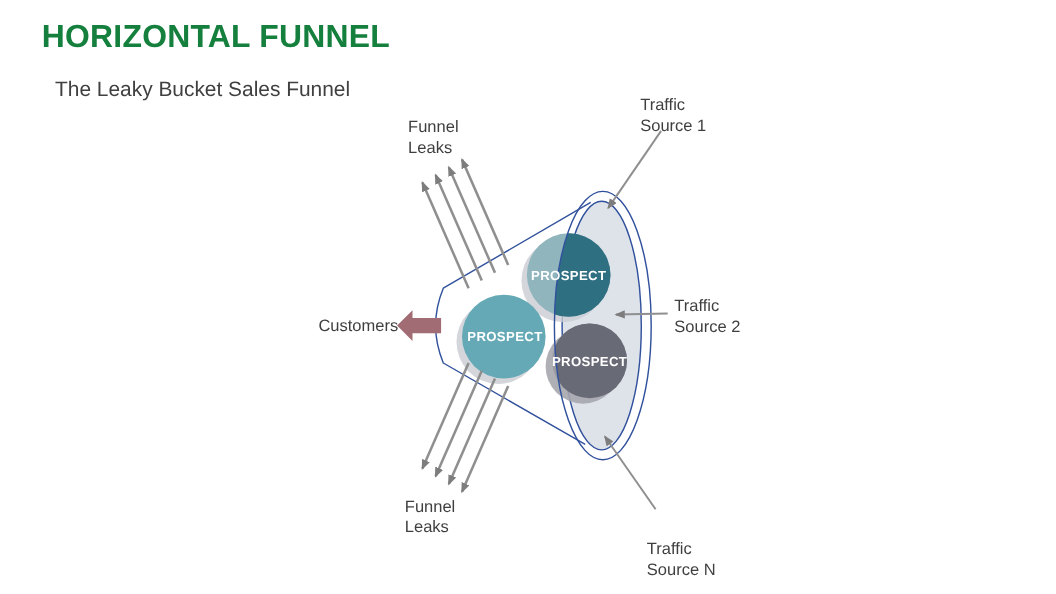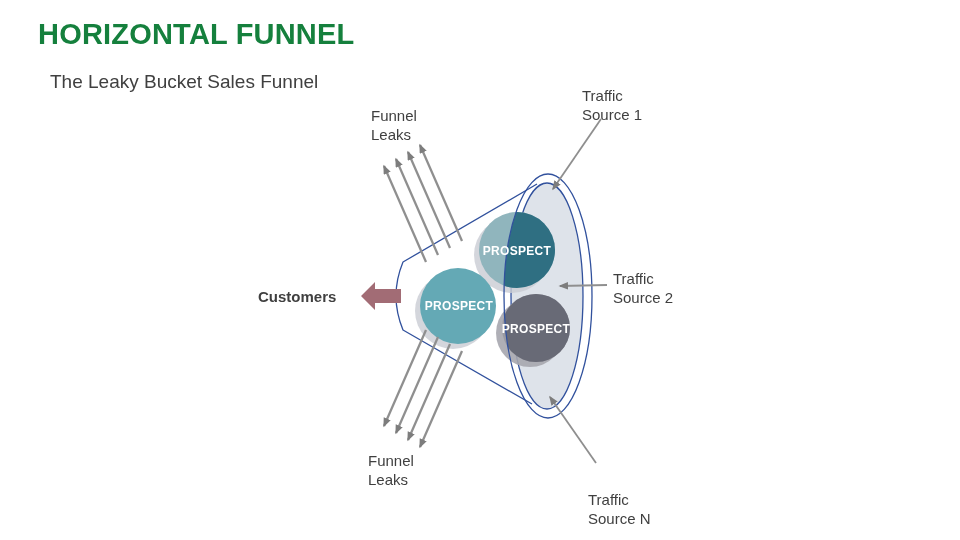--- a/index.html
+++ b/index.html
@@ -17,21 +17,21 @@
   }
   .diagram-svg{position:absolute;left:0;top:0;width:960px;height:540px;}
   .label{
     position:absolute;font-size:15px;line-height:1.26;color:#3f3f3f;
   }
   .lbl-funnel-leaks-top{left:371px;top:107px;width:52px;}
   .lbl-funnel-leaks-bottom{left:368px;top:452px;width:52px;}
   .lbl-traffic-1{left:582px;top:87px;width:66px;}
   .lbl-traffic-2{left:613px;top:270px;width:66px;}
   .lbl-traffic-n{left:588px;top:469px;width:72px;margin-top:22px;}
-  .lbl-customers{left:258px;top:288px;width:104px;text-align:left;font-weight:bold;font-size:15px;}
+  .lbl-customers{left:258px;top:288px;width:104px;text-align:right;font-weight:normal;font-size:15px;}
   .prospect{
     position:absolute;transform:translate(-50%,-50%);
     color:#ffffff;font-size:12px;font-weight:bold;letter-spacing:0.3px;white-space:nowrap;text-align:center;
   }
   .prospect-top{left:517px;top:251px;}
   .prospect-left{left:459px;top:306px;}
   .prospect-bottom{left:536px;top:329px;}
 </style>
 </head>
 <body>

